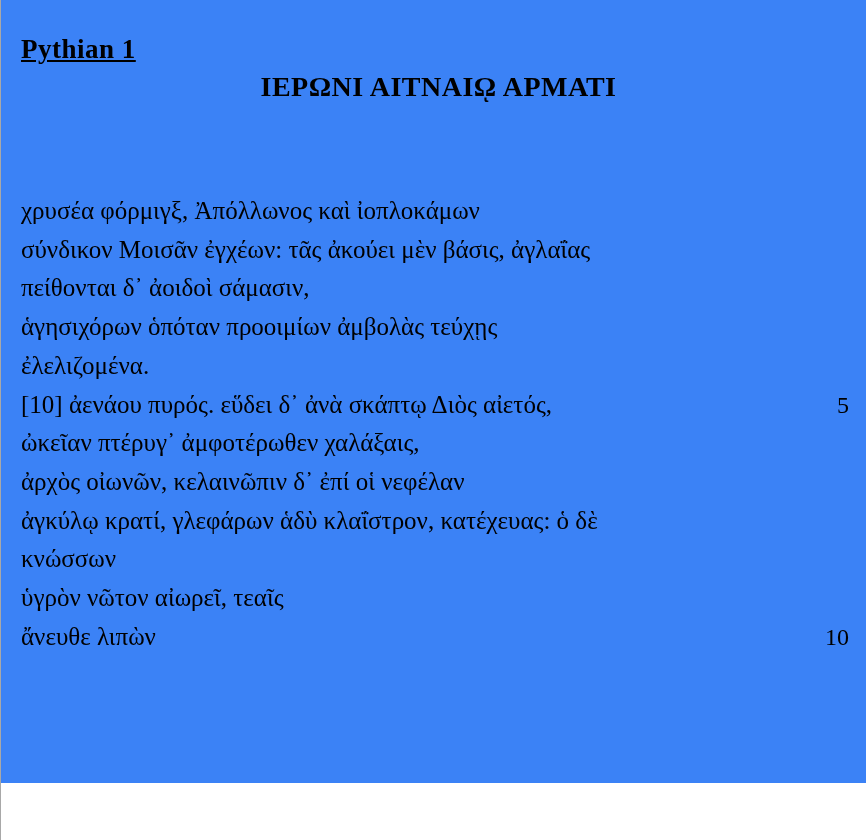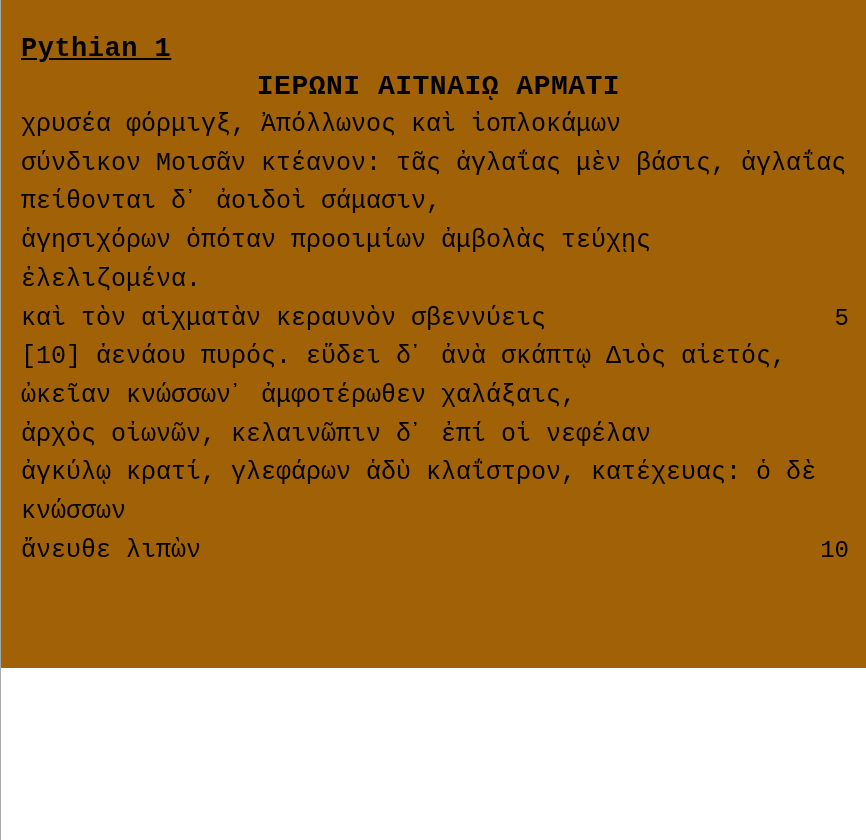--- a/index.html
+++ b/index.html
@@ -6,23 +6,23 @@
     margin: 0;
     padding: 0;
     background: #ffffff;
     width: 866px;
     height: 840px;
     overflow: hidden;
   }
   .page {
     position: relative;
     width: 866px;
-    height: 668px;
-    background: #a16207;
-    font-family: Liberation Mono, monospace;
+    height: 783px;
+    background: #3b82f6;
+    font-family: Liberation Serif, serif;
     color: #000000;
   }
   .left-edge-line {
     position: absolute;
     left: 0;
     top: 0;
     width: 1px;
     height: 840px;
     background: #a8a8a8;
   }
@@ -40,20 +40,21 @@
     letter-spacing: 0.5px;
   }
   .doc-dedication {
     font-size: 28px;
     font-weight: bold;
     line-height: 38px;
     letter-spacing: 0.5px;
     text-align: center;
   }
   .poem {
+    margin-top: 86px;
   }
   .poem-line {
     position: relative;
     font-size: 25px;
     line-height: 38.7px;
     white-space: nowrap;
   }
   .line-number {
     position: absolute;
     right: 7px;
@@ -68,28 +69,29 @@
 
 <div class="page">
   <div class="left-edge-line"></div>
   <div class="content">
 
     <div class="doc-title">Pythian 1</div>
     <div class="doc-dedication">ΙΕΡΩΝΙ ΑΙΤΝΑΙῼ ΑΡΜΑΤΙ</div>
 
     <div class="poem">
       <div class="poem-line"><span>χρυσέα φόρμιγξ, Ἀπόλλωνος καὶ ἰοπλοκάμων</span></div>
-      <div class="poem-line"><span>σύνδικον Μοισᾶν κτέανον: τᾶς ἀγλαΐας μὲν βάσις, ἀγλαΐας</span></div>
+      <div class="poem-line"><span>σύνδικον Μοισᾶν ἐγχέων: τᾶς ἀκούει μὲν βάσις, ἀγλαΐας</span></div>
       <div class="poem-line"><span>πείθονται δ᾽ ἀοιδοὶ σάμασιν,</span></div>
       <div class="poem-line"><span>ἁγησιχόρων ὁπόταν προοιμίων ἀμβολὰς τεύχῃς</span></div>
       <div class="poem-line"><span>ἐλελιζομένα.</span></div>
-      <div class="poem-line"><span>καὶ τὸν αἰχματὰν κεραυνὸν σβεννύεις</span><span class="line-number">5</span></div>
+      <div class="poem-line"><span class="line-number">5</span></div>
       <div class="poem-line"><span>[10] ἀενάου πυρός. εὕδει δ᾽ ἀνὰ σκάπτῳ Διὸς αἰετός,</span></div>
-      <div class="poem-line"><span>ὠκεῖαν κνώσσων᾽ ἀμφοτέρωθεν χαλάξαις,</span></div>
+      <div class="poem-line"><span>ὠκεῖαν πτέρυγ᾽ ἀμφοτέρωθεν χαλάξαις,</span></div>
       <div class="poem-line"><span>ἀρχὸς οἰωνῶν, κελαινῶπιν δ᾽ ἐπί οἱ νεφέλαν</span></div>
       <div class="poem-line"><span>ἀγκύλῳ κρατί, γλεφάρων ἁδὺ κλαΐστρον, κατέχευας: ὁ δὲ</span></div>
       <div class="poem-line"><span>κνώσσων</span></div>
+      <div class="poem-line"><span>ὑγρὸν νῶτον αἰωρεῖ, τεαῖς</span></div>
       <div class="poem-line"><span class="line-number">10</span></div>
       <div class="poem-line"><span>ἄνευθε λιπὼν</span></div>
     </div>
 
   </div>
 </div>
 
 </body></html>

